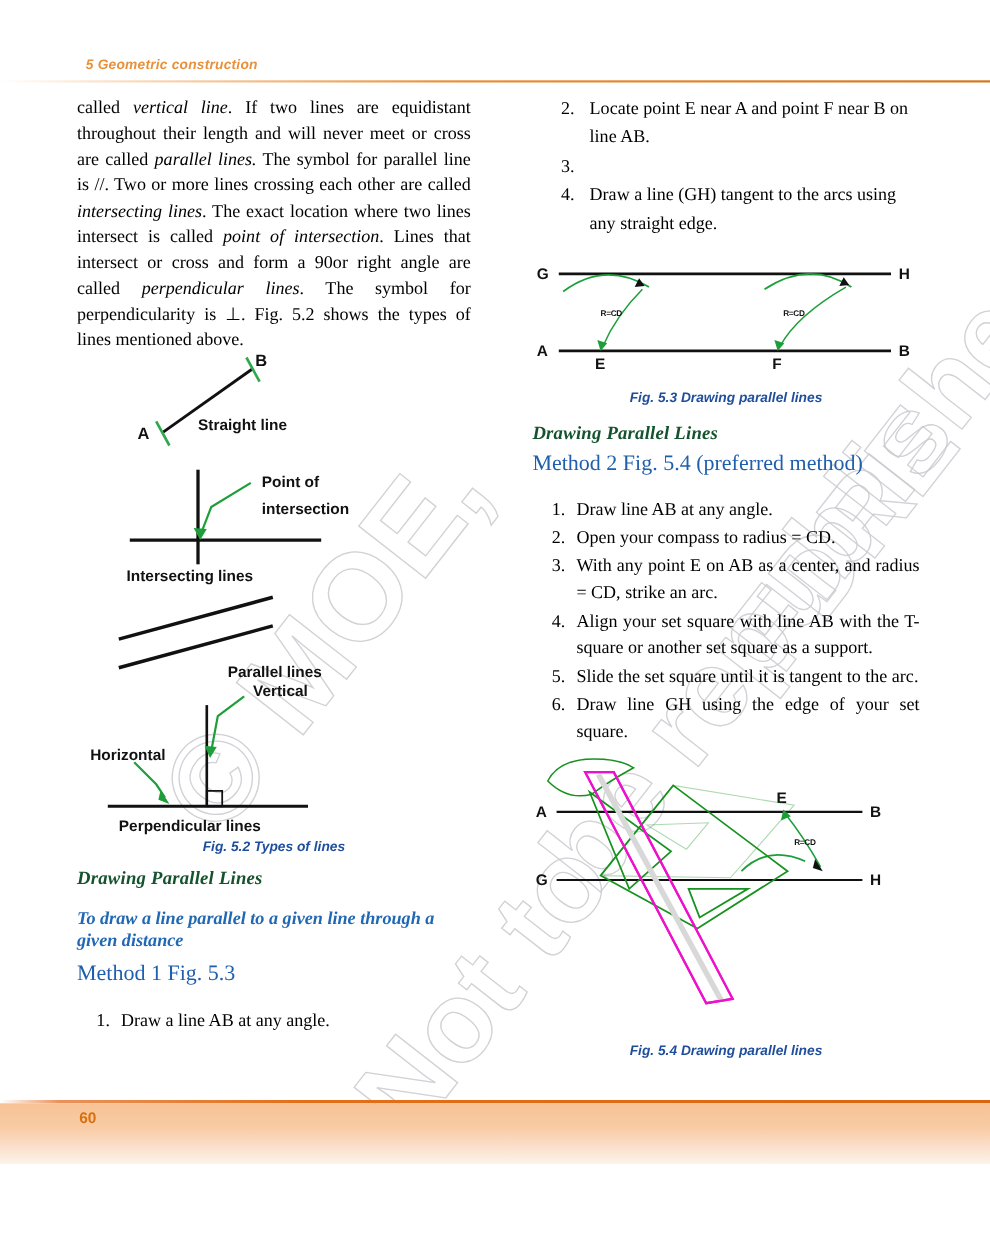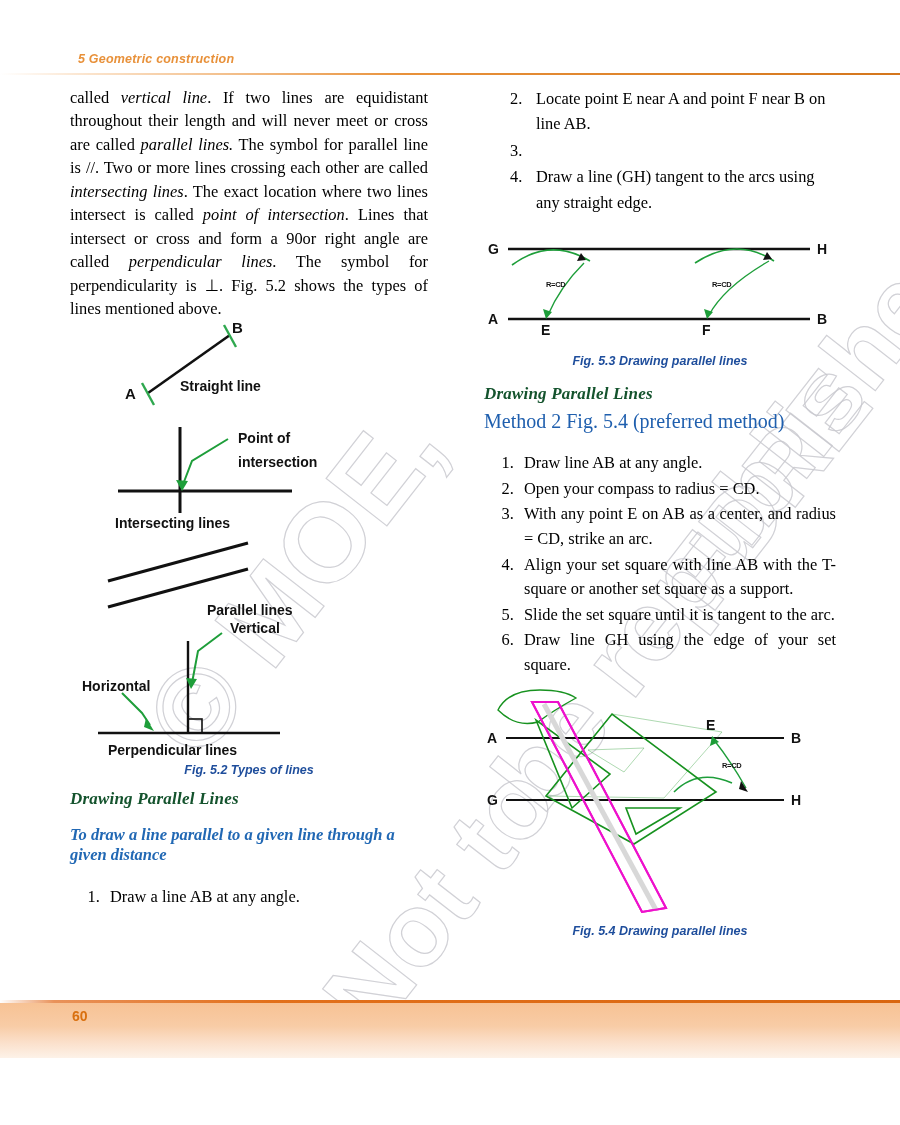--- a/index.html
+++ b/index.html
@@ -225,20 +225,21 @@
       <path d="M52 372 L72 392 L80 404" fill="none" stroke="#1E9E3A" stroke-width="2"></path>
       <path d="M84 410 l-10 -4 l2 -9 z" fill="#1E9E3A"></path>
       <text class="lbl lbl-md" x="12" y="370">Horizontal</text>
       <text class="lbl lbl-md" x="38" y="434">Perpendicular lines</text>
     </svg>
     <div class="fig-caption" style="margin-top:22px;">Fig. 5.2 Types of lines</div>
   </div>
 
   <div class="h-red">Drawing Parallel Lines</div>
   <div class="h-blue-italic">To draw a line parallel to a given line through a given distance</div>
+  <div class="h-blue">Method 1 Fig. 5.3</div>
   <ol class="steps" id="m1-steps">
       <li>Draw a line AB at any angle.</li>
     </ol>
 </div>
 
 <div class="col col-right">
 
   <div id="m1-cont">
       <div style="display: flex; gap: 10px; font-size: 16.4px; line-height: 1.55; margin-bottom: 1px; padding-left: 26px;">
         <span style="min-width: 16px;">2.</span>
@@ -319,21 +320,21 @@
       <path d="M104 62 L160 60 L140 84 Z" fill="none" stroke="#17921F" stroke-width="1" opacity=".35"></path>
 
       <path d="M52 32 L88 120 L126 86 Z" fill="none" stroke="#17921F" stroke-width="1.6"></path>
 
       <path d="M14 22 Q24 2 56 2 Q80 2 92 10 Q70 22 54 34 Q32 40 14 22 Z" fill="none" stroke="#17921F" stroke-width="1.4"></path>
 
       <path d="M48 14 L74 14 L182 220 L158 224 Z" fill="none" stroke="#EE11CC" stroke-width="2"></path>
       <path d="M60 16 L172 222" fill="none" stroke="#d8d8d8" stroke-width="5"></path>
       <path d="M48 14 L74 14 L182 220 L158 224 Z" fill="none" stroke="#EE11CC" stroke-width="2"></path>
     </svg>
-    <div class="fig-caption" style="margin-top:4px;">Fig. 5.4 Drawing parallel lines</div>
+    <div class="fig-caption" style="margin-top:28px;">Fig. 5.4 Drawing parallel lines</div>
   </div>
 </div>
 
 <div class="footer">
   <div class="footer-rule"></div>
   <div class="footer-band"></div>
   <div class="page-number">60</div>
 </div>
 
 </body></html>

